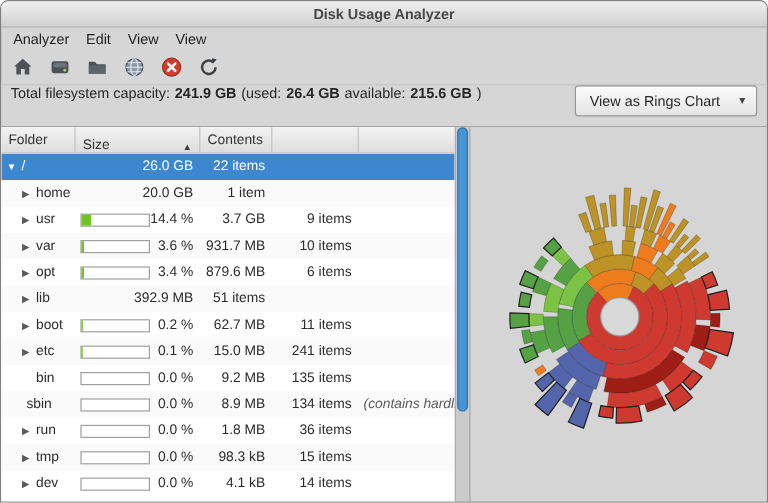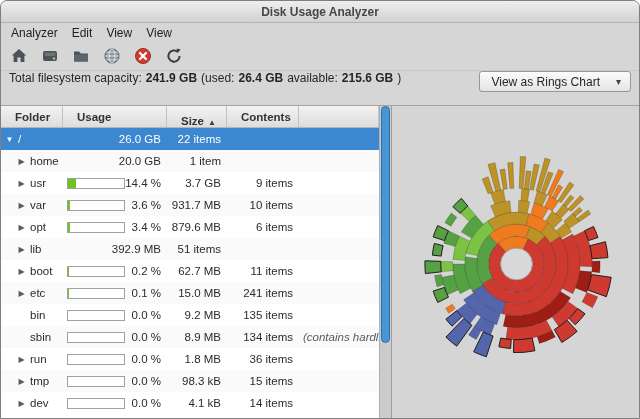--- a/index.html
+++ b/index.html
@@ -23,35 +23,35 @@
   .tool-button{width:26px;height:24px;display:flex;align-items:center;justify-content:center;border-radius:3px;}
   .tool-button svg{display:block;}
   .capacitybar{
     flex:0 0 36px;display:flex;align-items:flex-start;padding:0 8px;
     border-top:1px solid #c9c9c9;border-bottom:1px solid #a3a3a3;
     font-size:12px;color:#262626;background:#d6d6d6;
   }
   .capacity-text span,.capacity-text b{margin-right:4px;}
   .capacity-spacer{flex:1;}
   .view-dropdown{
-    height:21px;display:flex;align-items:center;gap:16px;padding:0 9px 0 11px;
+    height:26px;display:flex;align-items:center;gap:16px;padding:0 9px 0 11px;
     border:1px solid #979797;border-radius:3px;
     background:linear-gradient(#fcfcfc,#e4e4e4);
     font-size:12px;color:#262626;cursor:default;white-space:nowrap;
   }
   .dropdown-caret{font-size:10px;color:#444;}
   .content{flex:1;display:flex;min-height:0;}
   .table-pane{flex:0 0 378px;background:#ffffff;display:flex;flex-direction:column;overflow:hidden;}
   .table-header{
     flex:0 0 22px;display:grid;grid-template-columns:62px 104px 60px 72px 1fr;
     background:linear-gradient(#f3f3f3,#dddddd);
     border-bottom:1px solid #b5b5b5;
     font-size:11.5px;color:#333;
   }
-  .th{display:flex;align-items:center;padding:0 14px;border-right:1px solid #c2c2c2;overflow:hidden;white-space:nowrap;font-weight:bold;}
+  .th{display:flex;align-items:center;padding:0 6px;border-right:1px solid #c2c2c2;overflow:hidden;white-space:nowrap;}
   .th-size{justify-content:space-between;align-items:flex-end;}
   .sort-icon{font-size:8px;color:#3d3d3d;margin-left:4px;}
   .rows{flex:1;overflow:hidden;background:#ffffff;}
   .row{
     height:22px;display:grid;grid-template-columns:62px 104px 60px 72px 1fr;
     align-items:center;font-size:11.5px;color:#2b2b2b;background:#ffffff;
   }
   .row:nth-child(even){background:#fafafa;}
   .row.selected{background:#3c87d0;color:#ffffff;}
   .c-folder{display:flex;align-items:center;gap:4px;overflow:hidden;white-space:nowrap;height:100%;}
@@ -140,21 +140,20 @@
       <span>View as Rings Chart</span>
       <span class="dropdown-caret">▾</span>
     </div>
   </div>
 
   <div class="content">
 
     <div class="table-pane">
       <div class="table-header">
         <div class="th">Folder</div>
-        <div class="th">Usage</div>
         <div class="th th-size">
           <span>Size</span>
           <span class="sort-icon">▲</span>
         </div>
         <div class="th">Contents</div>
         <div class="th"></div>
       </div>
       <div class="rows" id="rows">
           <div class="row selected">
             <div class="c-folder" style="padding-left: 4px;">
@@ -267,21 +266,21 @@
               <span class="bar-track">
                 <span class="bar-fill" style="width: 0px; background: rgb(111, 196, 33);"></span>
               </span>
               <span class="pct">0.0 %</span>
             </div>
             <div class="c-size">9.2 MB</div>
             <div class="c-contents">135 items</div>
             <div class="c-note"></div>
           </div>
           <div class="row">
-            <div class="c-folder" style="padding-left: 16px;">
+            <div class="c-folder" style="padding-left: 8px;">
               <span class="expander"></span>
               <span class="fname">sbin</span>
             </div>
             <div class="c-usage">
               <span class="bar-track">
                 <span class="bar-fill" style="width: 0px; background: rgb(111, 196, 33);"></span>
               </span>
               <span class="pct">0.0 %</span>
             </div>
             <div class="c-size">8.9 MB</div>

